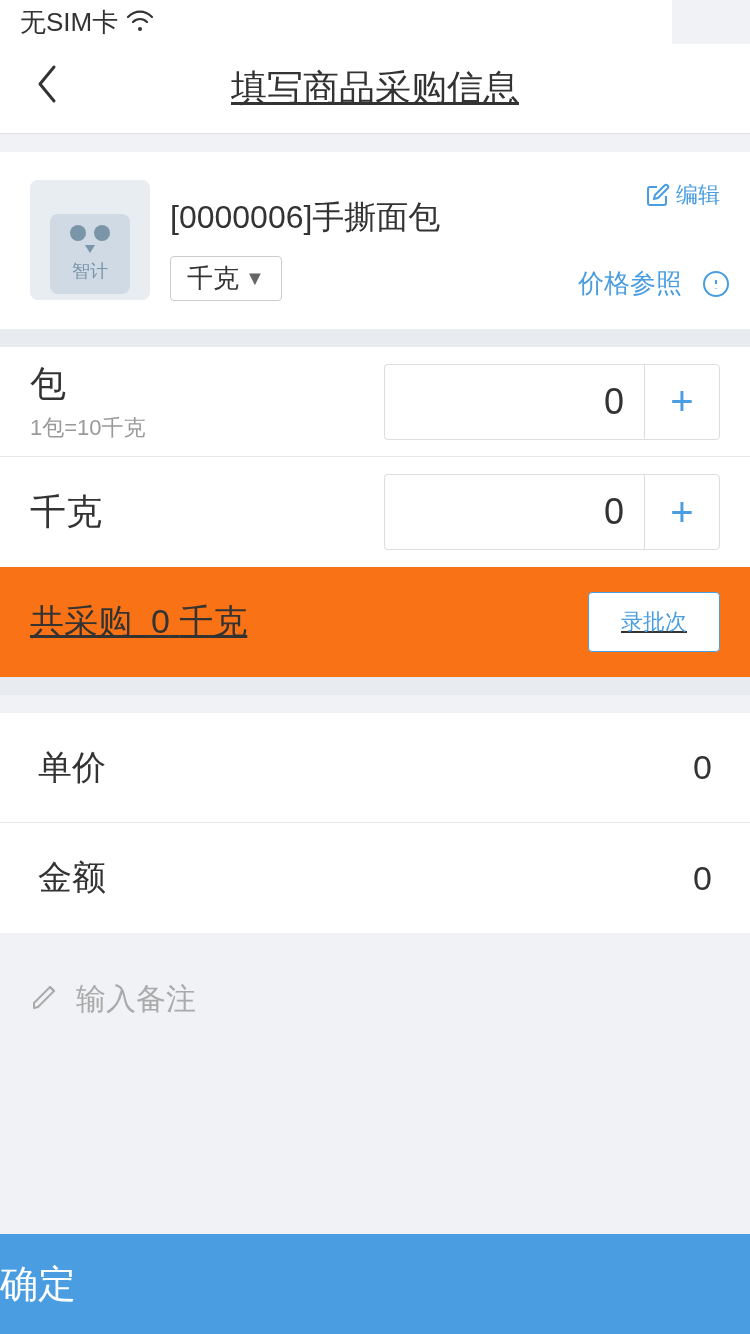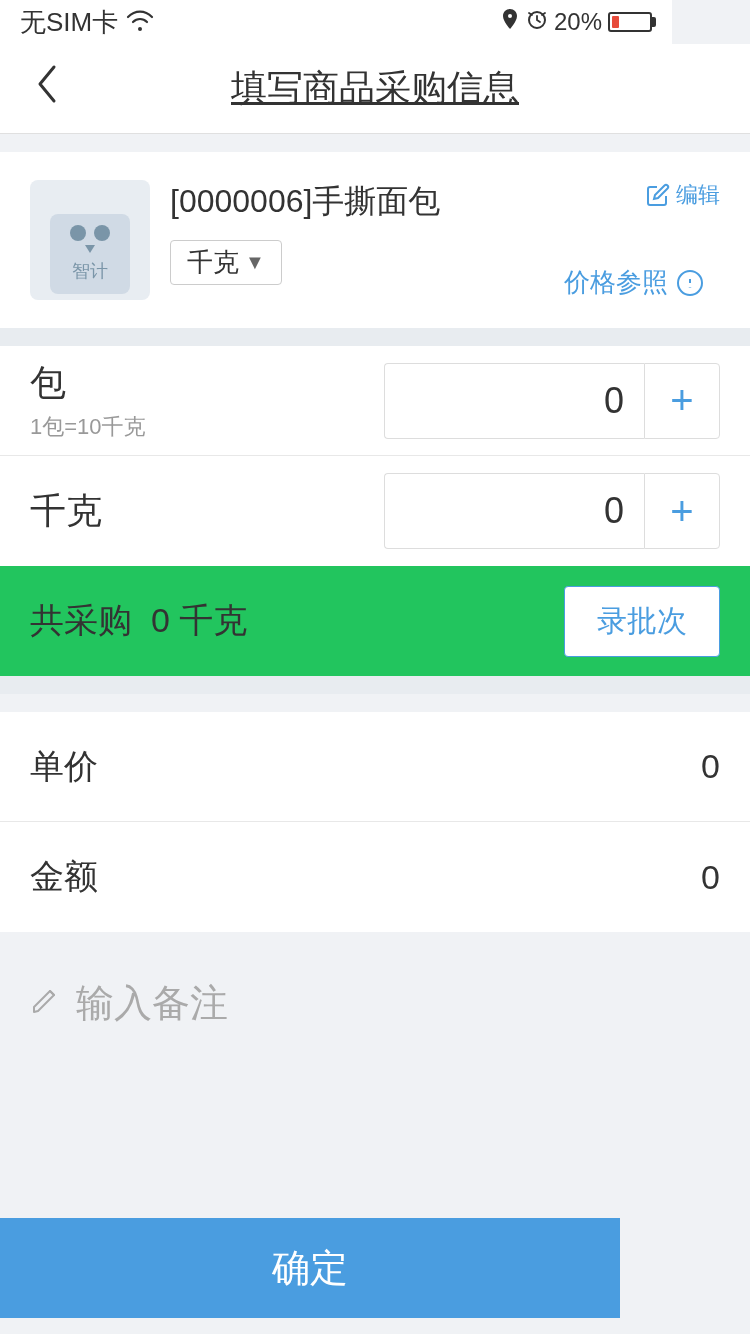--- a/index.html
+++ b/index.html
@@ -113,20 +113,21 @@
       height: 120px;
       background: #e8edf2;
       border-radius: 8px;
       display: flex;
       align-items: center;
       justify-content: center;
       flex-shrink: 0;
     }
     .product-info {
       flex: 1;
+      margin-top: 16px;
     }
     .product-name {
       font-size: 32px;
       color: #333;
       font-weight: 500;
       margin-bottom: 16px;
     }
     .product-unit-row {
       display: flex;
       align-items: center;
@@ -155,26 +156,26 @@
       right: 30px;
       color: #4a9de0;
       font-size: 22px;
       display: flex;
       align-items: center;
       gap: 6px;
     }
     .price-ref {
       position: absolute;
       bottom: 28px;
-      right: 46px;
+      right: 20px;
       color: #4a9de0;
       font-size: 26px;
       display: flex;
       align-items: center;
-      gap: 8px;
+      gap: 20px;
     }
 
     
     .divider-section {
       width: 750px;
       height: 18px;
       background: #e8ecf0;
     }
 
     
@@ -233,51 +234,52 @@
       display: flex;
       align-items: center;
       justify-content: center;
       font-size: 40px;
       color: #4a9de0;
       cursor: pointer;
     }
 
     
     .total-section {
-      background: #22c55e;
+      background: #f97316;
       padding: 0 30px;
       height: 110px;
       display: flex;
       align-items: center;
       justify-content: space-between;
+      text-decoration: underline;
     }
     .total-text {
       font-size: 34px;
       color: #333;
     }
     .record-btn {
       border: 1.5px solid #4a9de0;
       border-radius: 4px;
       padding: 14px 32px;
-      font-size: 30px;
+      font-size: 22px;
       color: #4a9de0;
       background: #fff;
       cursor: pointer;
     }
 
     
     .price-section {
       background: #fff;
       margin-top: 18px;
     }
     .price-row {
       display: flex;
       align-items: center;
       justify-content: space-between;
-      padding: 0 30px;
+      padding: 0 38px;
       height: 110px;
       border-bottom: 1px solid #e8e8e8;
     }
     .price-row:last-child {
       border-bottom: none;
     }
     .price-label {
       font-size: 34px;
       color: #333;
     }
@@ -293,42 +295,42 @@
       padding: 28px 30px;
       display: flex;
       align-items: center;
       gap: 16px;
     }
     .remark-icon {
       font-size: 28px;
       color: #999;
     }
     .remark-placeholder {
-      font-size: 38px;
+      font-size: 30px;
       color: #aaa;
     }
 
     
     .bottom-area {
       background: #f0f2f5;
       flex: 1;
       min-height: 300px;
     }
 
     
     .confirm-btn {
       position: fixed;
-      bottom: 16px;
+      bottom: 0;
       left: 0;
-      width: 620px;
+      width: 750px;
       height: 100px;
       background: #4a9de0;
       display: flex;
       align-items: center;
-      justify-content: center;
+      justify-content: flex-start;
       font-size: 38px;
       color: #fff;
       font-weight: 400;
       cursor: pointer;
     }
 
     
     .owl-logo {
       width: 80px;
       height: 80px;
@@ -370,40 +372,20 @@
   <div class="status-bar-left">
     <span>无SIM卡</span>
     <span>
       <svg width="28" height="22" viewBox="0 0 28 22">
         <path d="M14 18a2 2 0 1 1 0 4 2 2 0 0 1 0-4z" fill="#333"></path>
         <path d="M7 13c1.9-1.9 4.5-3 7-3s5.1 1.1 7 3" stroke="#333" stroke-width="2.2" fill="none" stroke-linecap="round"></path>
         <path d="M2 8c3.3-3.3 7.8-5.3 12-5.3s8.7 2 12 5.3" stroke="#333" stroke-width="2.2" fill="none" stroke-linecap="round"></path>
       </svg>
     </span>
   </div>
-  <div class="status-bar-right">
-    <span>
-      <svg width="20" height="22" viewBox="0 0 20 22" fill="#333">
-          <path d="M10 1C6 1 3 4 3 8c0 5.5 7 13 7 13s7-7.5 7-13c0-4-3-7-7-7zm0 9a2 2 0 1 1 0-4 2 2 0 0 1 0 4z"></path>
-        </svg>
-    </span>
-    <span>
-      <svg width="22" height="22" viewBox="0 0 22 22" fill="#333">
-          <circle cx="11" cy="12" r="8" stroke="#333" stroke-width="2" fill="none"></circle>
-          <path d="M11 8v4l3 2" stroke="#333" stroke-width="1.8" stroke-linecap="round" fill="none"></path>
-          <path d="M3 5l3 2M19 5l-3 2" stroke="#333" stroke-width="1.8" stroke-linecap="round"></path>
-        </svg>
-    </span>
-    <span>20%</span>
-    <span class="battery-icon">
-      <span class="battery-body">
-          <span class="battery-fill"></span>
-        </span>
-    </span>
-  </div>
 </div>
 
 <div class="nav-bar">
   <div class="nav-back">
     <svg width="24" height="42" viewBox="0 0 24 42" fill="none" stroke="#333" stroke-width="3" stroke-linecap="round" stroke-linejoin="round">
       <polyline points="20,4 6,21 20,38"></polyline>
     </svg>
   </div>
   <span class="nav-title">填写商品采购信息</span>
 </div>

